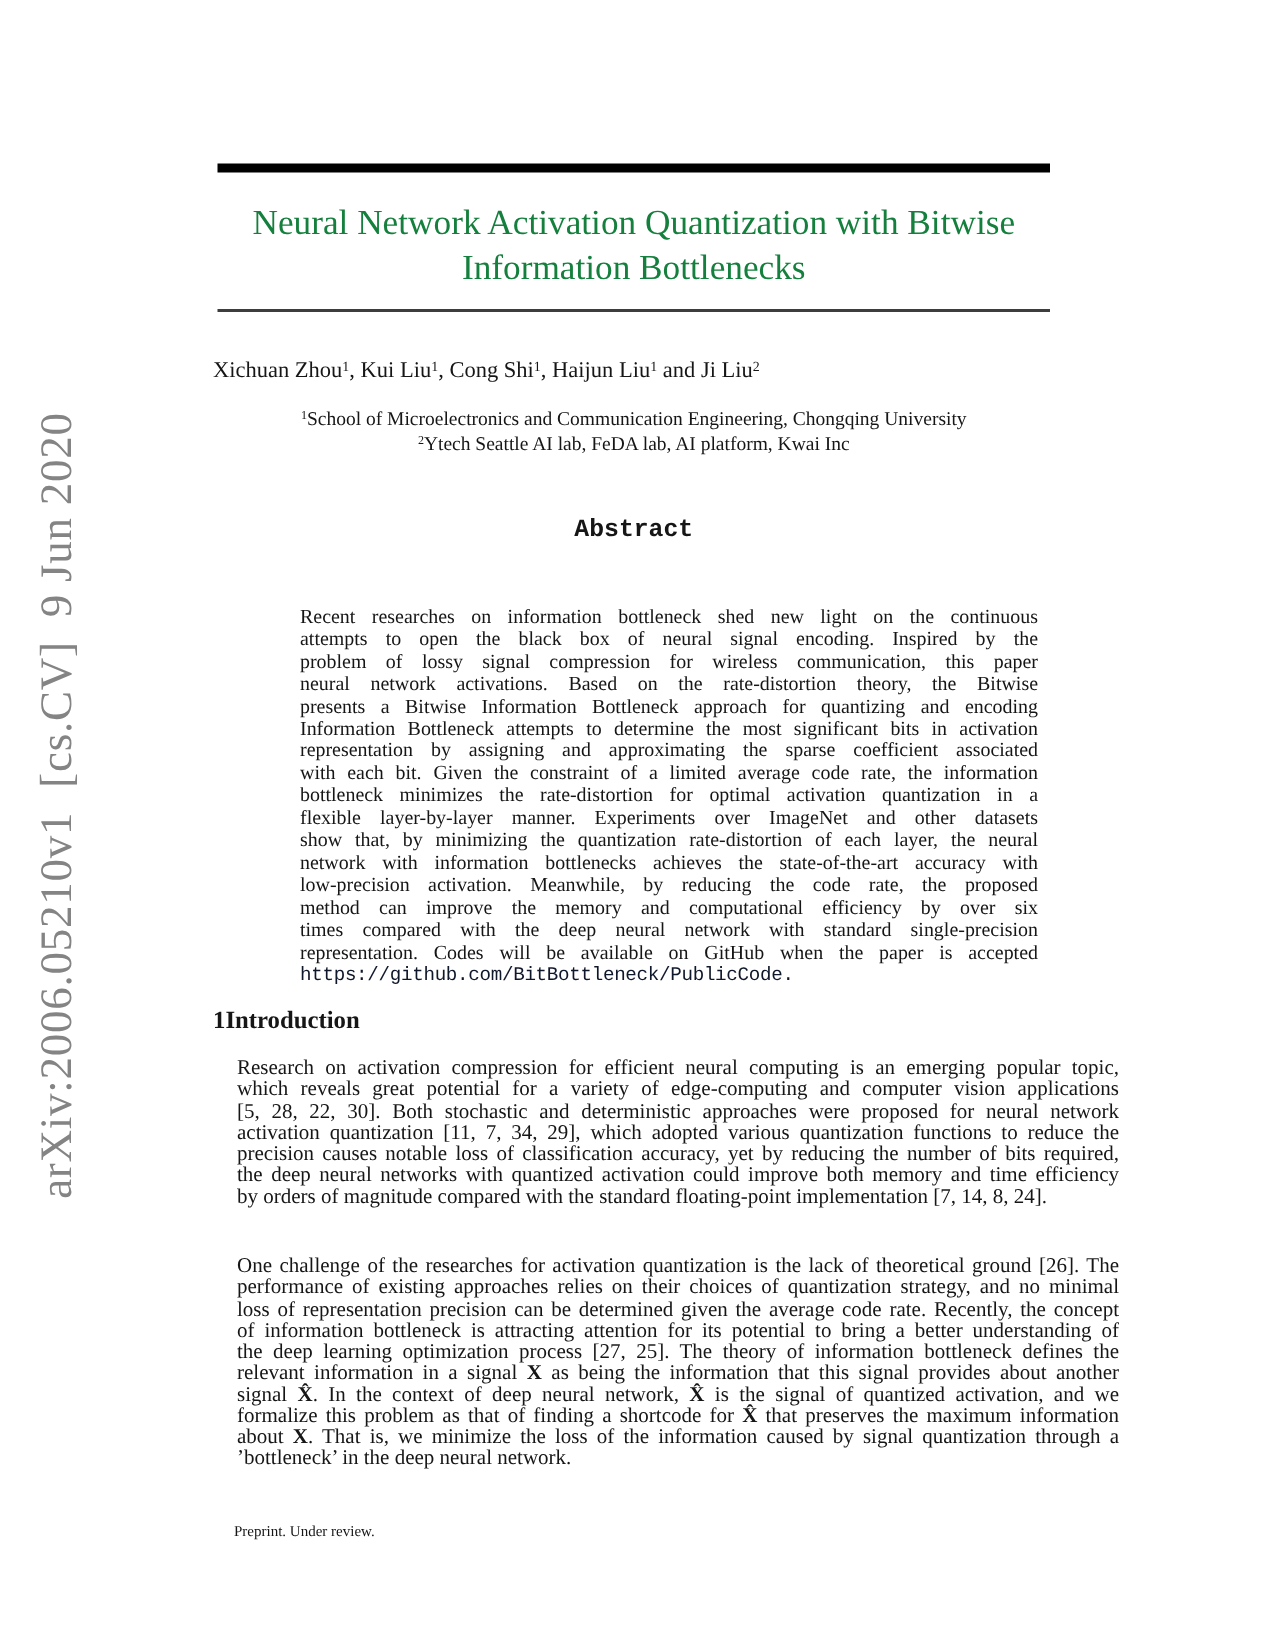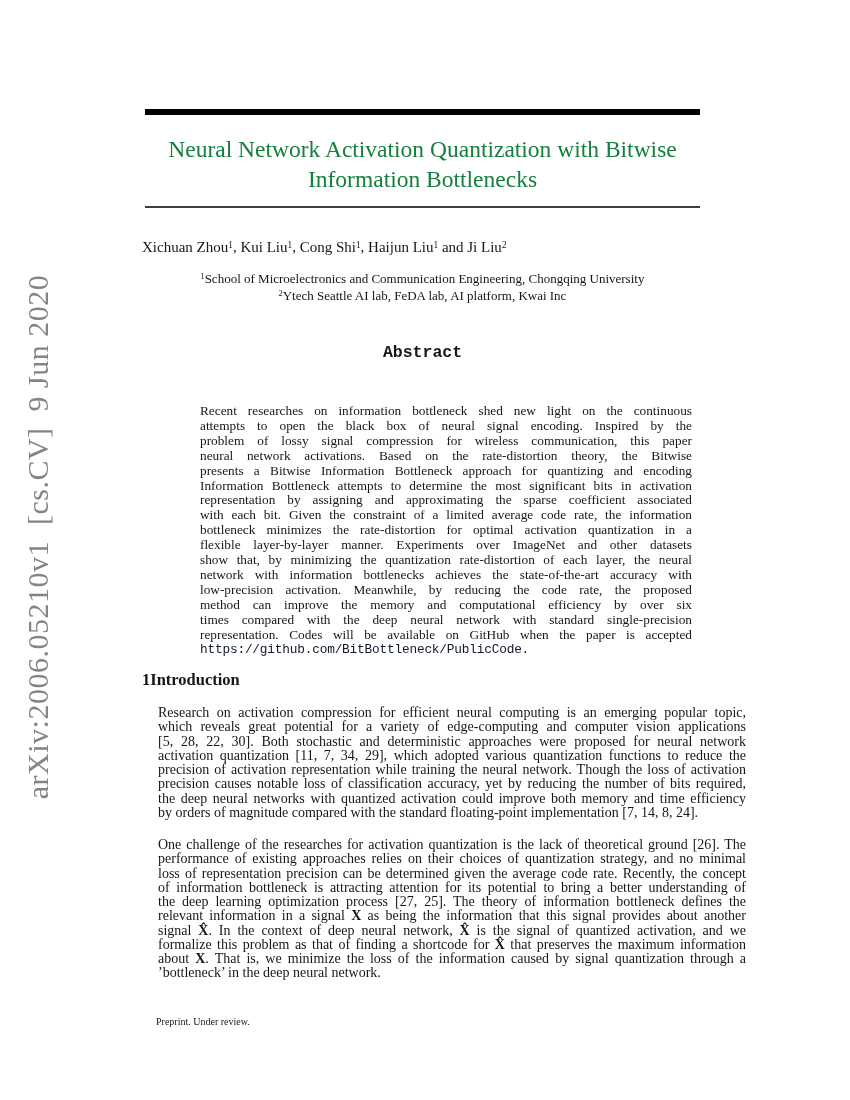--- a/index.html
+++ b/index.html
@@ -102,21 +102,20 @@
 
   <div class="section-heading">
     <span class="sec-num">1</span><span class="sec-title">Introduction</span>
   </div>
 
   <div class="para para-1">
       <div class="jline">Research on activation compression for efficient neural computing is an emerging popular topic,</div>
       <div class="jline">which reveals great potential for a variety of edge-computing and computer vision applications</div>
       <div class="jline">[5, 28, 22, 30]. Both stochastic and deterministic approaches were proposed for neural network</div>
       <div class="jline">activation quantization [11, 7, 34, 29], which adopted various quantization functions to reduce the</div>
-      <div class="jline">precision of activation representation while training the neural network. Though the loss of activation</div>
       <div class="jline">precision causes notable loss of classification accuracy, yet by reducing the number of bits required,</div>
       <div class="jline">the deep neural networks with quantized activation could improve both memory and time efficiency</div>
       <div class="jline lastline">by orders of magnitude compared with the standard floating-point implementation [7, 14, 8, 24].</div>
     </div>
 
   <div class="para para-2">
       <div class="jline">One challenge of the researches for activation quantization is the lack of theoretical ground [26]. The</div>
       <div class="jline">performance of existing approaches relies on their choices of quantization strategy, and no minimal</div>
       <div class="jline">loss of representation precision can be determined given the average code rate. Recently, the concept</div>
       <div class="jline">of information bottleneck is attracting attention for its potential to bring a better understanding of</div>

